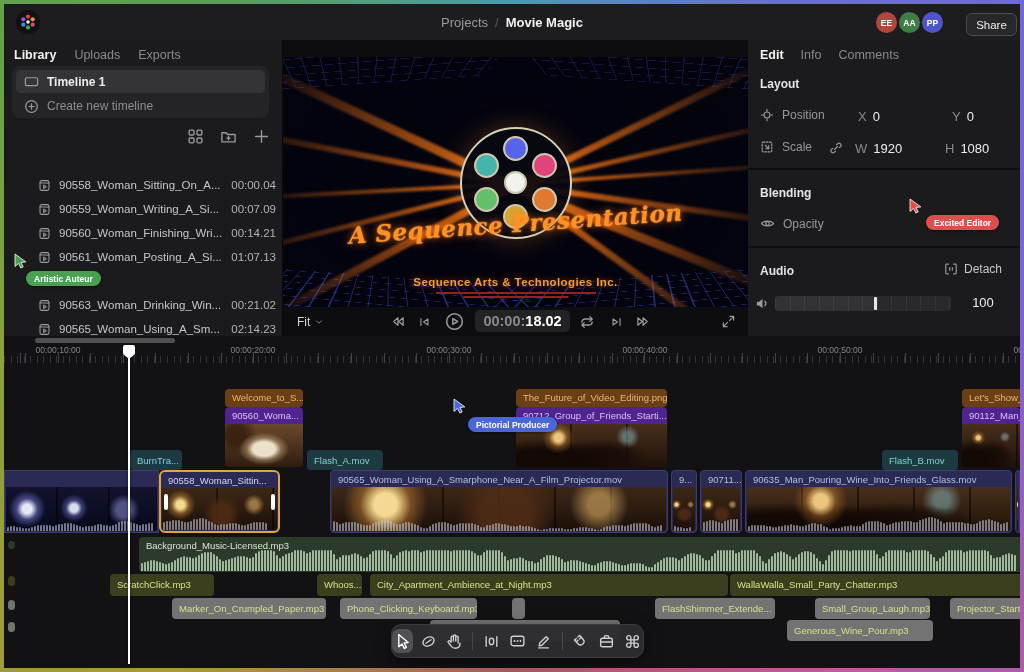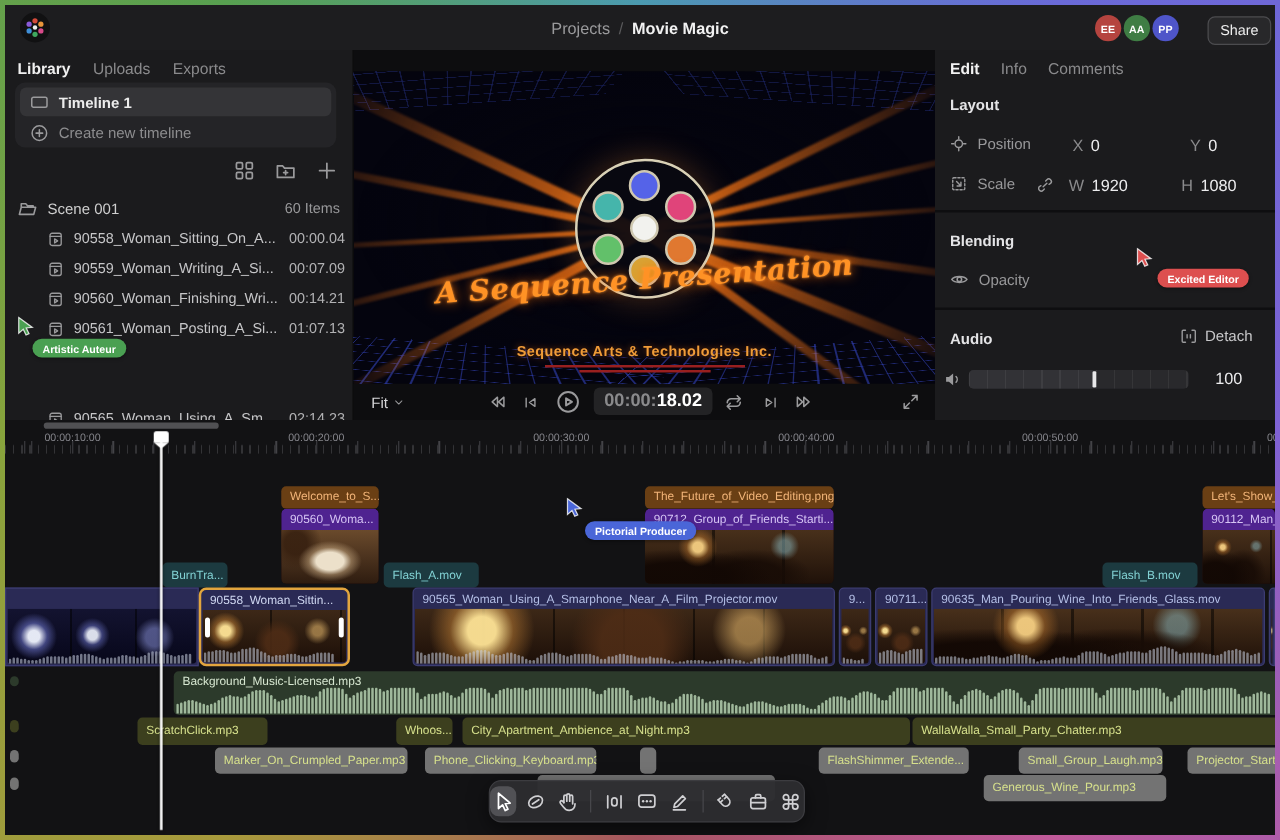--- a/index.html
+++ b/index.html
@@ -16,21 +16,21 @@
 #share{position:absolute;right:3px;top:9px;width:51px;height:23px;background:#28282a;border:1px solid #4c4c4f;border-radius:6px;color:#eee;font-size:11.5px;display:flex;align-items:center;justify-content:center}
 #library{position:absolute;left:0;top:36px;width:279px;height:296px;background:#1b1b1d;border-right:1px solid #0a0a0b;overflow:hidden}
 .ltabs{position:absolute;top:8px;left:10px;display:flex;gap:18px;font-size:12.5px;color:#8a8a8c}
 .ltabs .on{color:#f0f0f0;font-weight:700}
 #tl-box{position:absolute;left:8px;top:26px;width:257px;height:52px;background:#242427;border-radius:8px}
 #tl-row{position:absolute;left:4px;top:4px;width:249px;height:23px;background:#343437;border-radius:5px;display:flex;align-items:center;gap:8px;padding-left:8px;color:#ececec;font-size:12px;font-weight:700}
 #tl-new{position:absolute;left:12px;top:30px;height:20px;display:flex;align-items:center;gap:8px;color:#8d8d8f;font-size:12px}
 #lib-icons{position:absolute;top:88px;right:12px;display:flex;gap:16px}
 #scene-row{position:absolute;left:10px;right:10px;top:118px;height:18px;display:flex;align-items:center;gap:8px;font-size:12px;color:#cfcfcf}
 #scene-row .cnt{margin-left:auto;color:#98989a;font-size:11.5px}
-.lib-row{position:absolute;left:0;width:279px;height:24px;display:flex;align-items:center}
+.lib-row{position:absolute;left:0;width:279px;height:24px;display:flex;}
 .lib-row .fic{margin-left:34px}
 .lib-row .nm{margin-left:8px;font-size:11.5px;color:#c6c6c8;white-space:nowrap}
 .lib-row .du{margin-left:auto;margin-right:7px;font-size:11.5px;color:#b2b2b4}
 .cursor{position:absolute;z-index:40}
 .pill{position:absolute;z-index:40;height:15px;border-radius:8px;color:#fff;font-size:8.5px;font-weight:700;display:flex;align-items:center;padding:0 8px;white-space:nowrap;box-shadow:0 1px 3px rgba(0,0,0,.4)}
 #preview{position:absolute;left:279px;top:36px;width:465px;height:296px;background:#0d0d0f}
 #stage{position:absolute;left:0;top:17px;width:465px;height:250px;background:#04040e;overflow:hidden}
 .gridp{position:absolute;width:430px;height:260px;background:repeating-linear-gradient(90deg,rgba(58,78,225,.6) 0 1.5px,transparent 1.5px 21px),repeating-linear-gradient(0deg,rgba(58,78,225,.6) 0 1.5px,transparent 1.5px 21px)}
 #fade{position:absolute;inset:0;background:radial-gradient(ellipse at 50% 48%,rgba(4,4,14,.95) 0 12%,rgba(4,4,14,.6) 34%,rgba(4,4,14,.15) 55%,rgba(4,4,14,0) 70%)}
 .beam{position:absolute;left:232px;top:125px;transform-origin:0 50%;background:linear-gradient(90deg,rgba(255,120,22,.95),rgba(210,45,0,0) 93%);filter:blur(1px)}
@@ -154,27 +154,20 @@
           <rect x="9.4" y="9.4" width="4.6" height="4.6" rx="1"></rect>
         </svg>
       <svg width="17" height="17" viewBox="0 0 16 16" class="ic">
           <path d="M1.8 4.5 h4 l1.4 1.6 H14.2 v7 H1.8 Z"></path>
           <path d="M8 8 v3 M6.5 9.5 h3"></path>
         </svg>
       <svg width="17" height="17" viewBox="0 0 16 16" class="ic">
           <path d="M8 2.5 V13.5 M2.5 8 H13.5"></path>
         </svg>
     </div>
-    <div id="scene-row">
-      <svg width="16" height="16" viewBox="0 0 16 16" class="ic">
-          <path d="M1.5 12.5 L3 6.8 H14.5 L13 12.5 Z M3 6.8 V4 h3.6 L8 5.6 h4.5 v1.2"></path>
-        </svg>
-      <span>Scene 001</span>
-      <span class="cnt">60 Items</span>
-    </div>
     <div class="lib-row" style="top:139px">
       <svg class="fic ic" width="13" height="13" viewBox="0 0 16 16">
           <rect x="2.5" y="2" width="11" height="12" rx="2"></rect>
           <path d="M2.5 5 h11"></path>
           <path d="M7 7.5 L10 9.5 L7 11.5 Z"></path>
         </svg>
       <span class="nm">90558_Woman_Sitting_On_A...</span>
         <span class="du">00:00.04</span>
     </div>
     <div class="lib-row" style="top:163px">
@@ -196,20 +189,29 @@
         <span class="du">00:14.21</span>
     </div>
     <div class="lib-row" style="top:211px">
       <svg class="fic ic" width="13" height="13" viewBox="0 0 16 16">
           <rect x="2.5" y="2" width="11" height="12" rx="2"></rect>
           <path d="M2.5 5 h11"></path>
           <path d="M7 7.5 L10 9.5 L7 11.5 Z"></path>
         </svg>
       <span class="nm">90561_Woman_Posting_A_Si...</span>
         <span class="du">01:07.13</span>
+    </div>
+    <div class="lib-row" style="top:259px">
+      <svg class="fic ic" width="13" height="13" viewBox="0 0 16 16">
+          <rect x="2.5" y="2" width="11" height="12" rx="2"></rect>
+          <path d="M2.5 5 h11"></path>
+          <path d="M7 7.5 L10 9.5 L7 11.5 Z"></path>
+        </svg>
+      <span class="nm">90563_Woman_Drinking_Win...</span>
+        <span class="du">00:21.02</span>
     </div>
     <div class="lib-row" style="top:283px">
       <svg class="fic ic" width="13" height="13" viewBox="0 0 16 16">
           <rect x="2.5" y="2" width="11" height="12" rx="2"></rect>
           <path d="M2.5 5 h11"></path>
           <path d="M7 7.5 L10 9.5 L7 11.5 Z"></path>
         </svg>
       <span class="nm">90565_Woman_Using_A_Sm...</span>
         <span class="du">02:14.23</span>
     </div>

